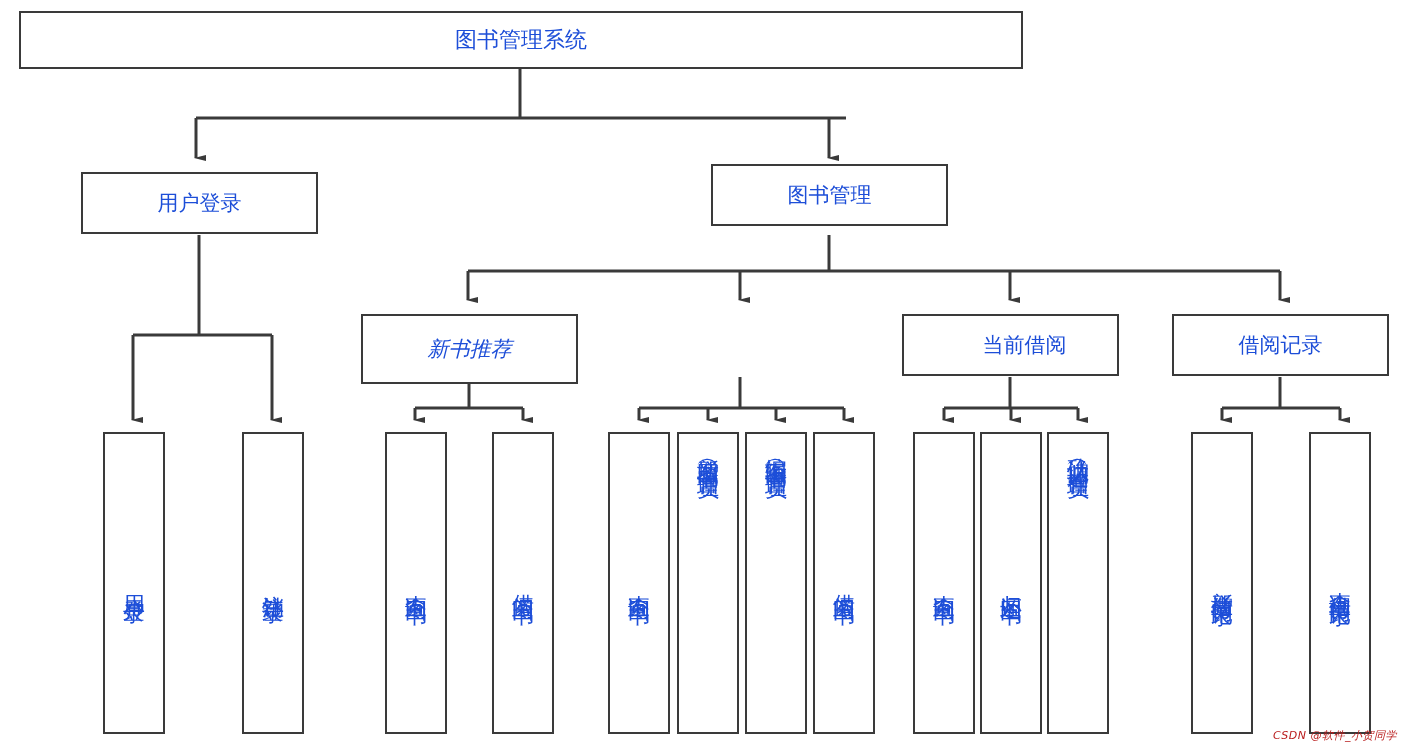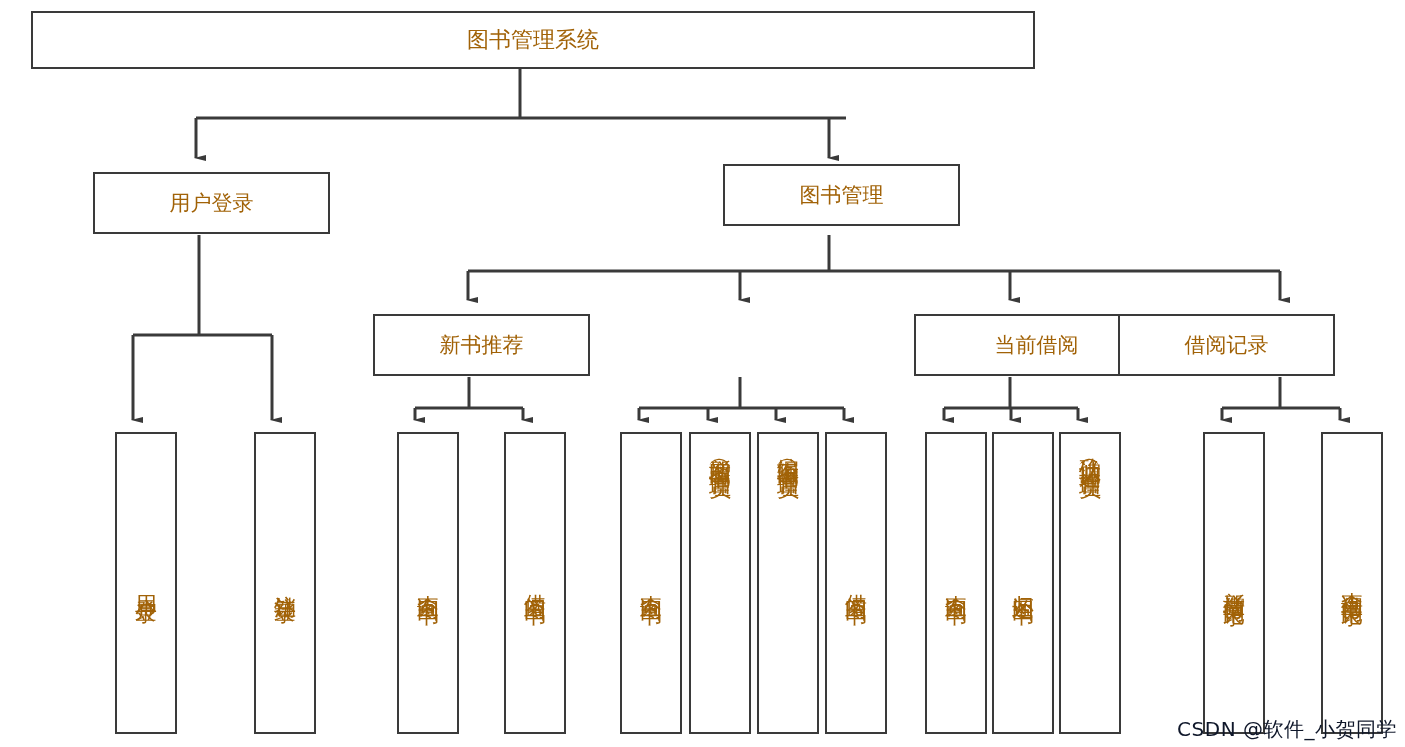--- a/index.html
+++ b/index.html
@@ -23,27 +23,26 @@
     top: 0;
     width: 1405px;
     height: 747px;
     pointer-events: none;
   }
   .node {
     position: absolute;
     box-sizing: border-box;
     border: 2.5px solid #3a3a3a;
     background: #ffffff;
-    color: #a16207;
+    color: #1d4ed8;
     display: flex;
     align-items: center;
     justify-content: center;
     text-align: left;
     line-height: 1.18;
-    margin-left: 12px;
   }
   .node.root {
     font-size: 22px;
   }
   .node.branch {
     font-size: 21px;
   }
   .node.leaf {
     writing-mode: vertical-rl;
     text-orientation: upright;
@@ -54,24 +53,25 @@
     justify-content: center;
     white-space: nowrap;
   }
   .node.leaf.tall-text {
     justify-content: flex-start;
   }
   .watermark {
     position: absolute;
     right: 8px;
     bottom: 4px;
-    font-size: 20px;
-    color: #0f172a;
+    font-size: 11px;
+    color: #b91c1c;
     white-space: nowrap;
     letter-spacing: 0.5px;
+    font-style: italic;
   }
 </style>
 </head>
 <body>
 
 <div id="canvas">
 
   <svg id="edges" viewBox="0 0 1405 747" xmlns="http://www.w3.org/2000/svg">
     <defs>
       <marker id="arrow" markerWidth="10" markerHeight="12" refX="3" refY="10" orient="auto" markerUnits="userSpaceOnUse">
@@ -126,27 +126,27 @@
     <span>图书管理系统</span>
   </div>
 
   <div class="node branch" style="left:81px; top:172px; width:237px; height:62px;">
     <span>用户登录</span>
   </div>
   <div class="node branch" style="left:711px; top:164px; width:237px; height:62px;">
     <span>图书管理</span>
   </div>
 
-  <div class="node branch" style="left:361px; top:314px; width:217px; height:62px;">
+  <div class="node branch" style="left:361px; top:314px; width:217px; height:70px;font-style:italic;">
     <span>新书推荐</span>
   </div>
   <div class="node branch" style="left:902px; top:314px; width:217px; height:62px;padding-left:28px;">
     <span>当前借阅</span>
   </div>
-  <div class="node branch" style="left:1106px; top:314px; width:217px; height:62px;">
+  <div class="node branch" style="left:1172px; top:314px; width:217px; height:62px;">
     <span>借阅记录</span>
   </div>
 
   <div class="node leaf" style="left:103px; top:432px; width:62px; height:302px;">
     <span>用户登录</span>
   </div>
   <div class="node leaf" style="left:242px; top:432px; width:62px; height:302px;">
     <span>注销登录</span>
   </div>
 

